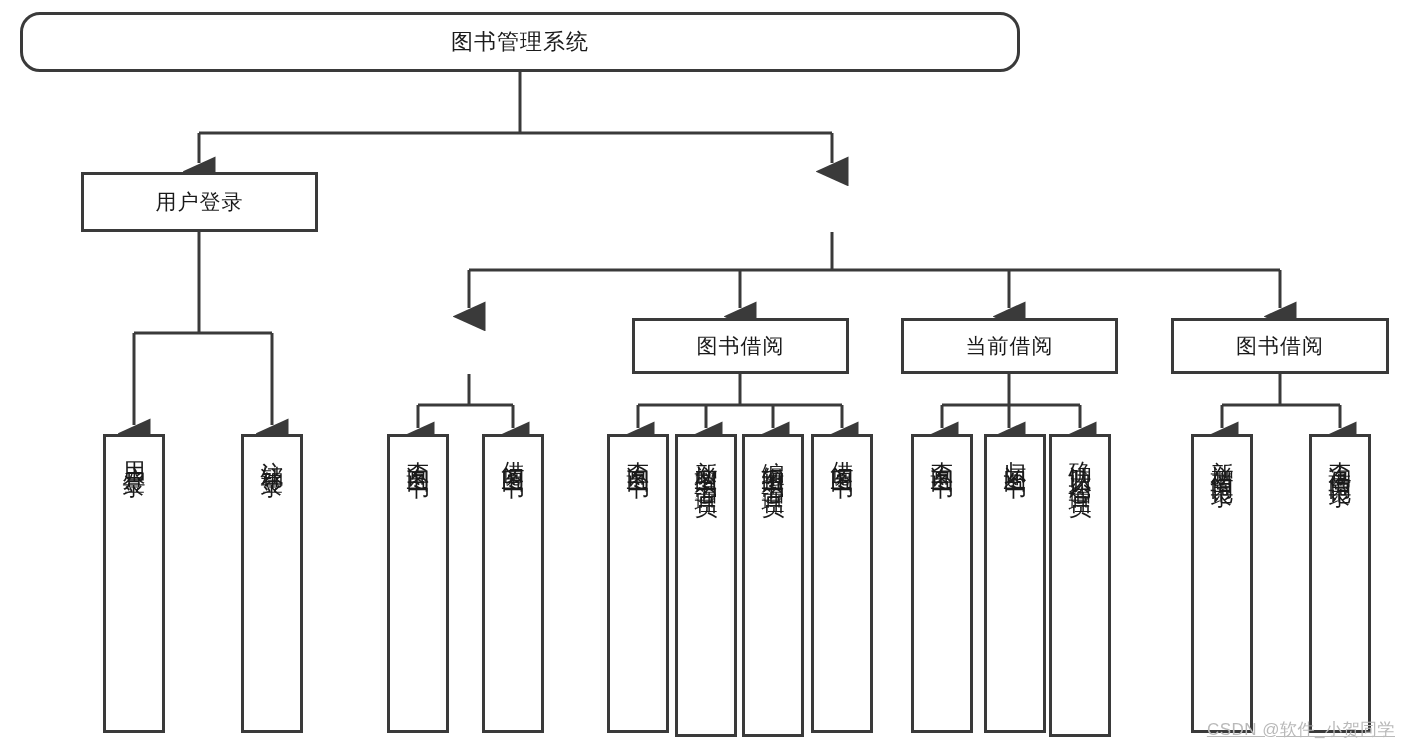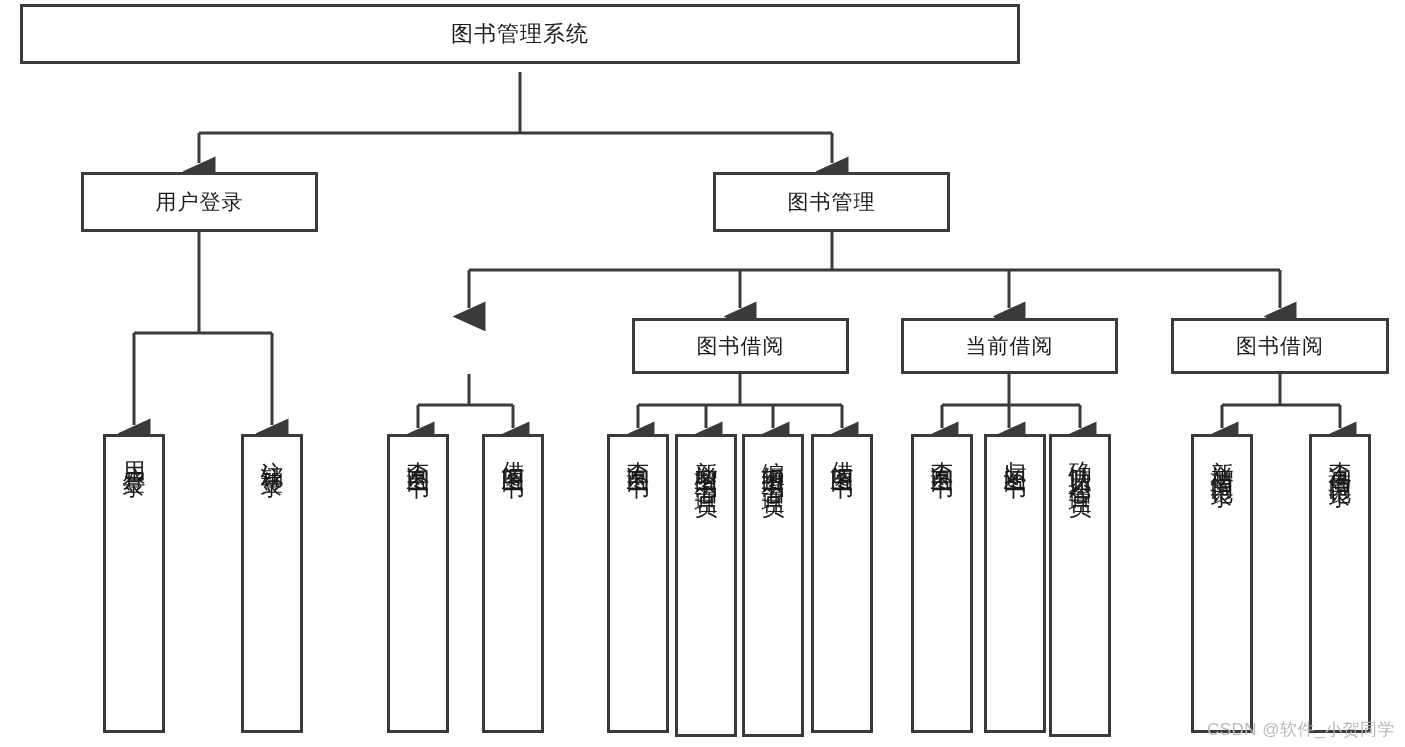--- a/index.html
+++ b/index.html
@@ -67,20 +67,21 @@
   }
   .watermark {
     position: absolute;
     right: 10px;
     bottom: 6px;
     font-size: 17px;
     color: #b9b9b9;
     white-space: nowrap;
     z-index: 3;
     letter-spacing: 0.5px;
+    text-decoration: underline;
   }
 </style>
 </head>
 <body>
 
 <div id="canvas">
 
   <svg id="edges" viewBox="0 0 1405 747" xmlns="http://www.w3.org/2000/svg">
     <defs>
       <marker id="arr" markerWidth="10" markerHeight="11" refX="2.2" refY="5.5" orient="auto" markerUnits="strokeWidth">
@@ -124,31 +125,28 @@
       <path d="M1009,405 L1009,428" marker-end="url(#arr)"></path>
       <path d="M1080,405 L1080,428" marker-end="url(#arr)"></path>
 
       <path d="M1280,374 L1280,405"></path>
       <path d="M1222,405 L1340,405"></path>
       <path d="M1222,405 L1222,428" marker-end="url(#arr)"></path>
       <path d="M1340,405 L1340,428" marker-end="url(#arr)"></path>
     </g>
   </svg>
 
-  <div class="node horiz root" style="left:20px; top:4px; width:1000px; height:60px;">
+  <div class="node horiz root" style="left:20px; top:12px; width:1000px; height:60px;border-radius:20px;">
     <span class="lbl">图书管理系统</span>
   </div>
 
   <div class="node horiz" style="left:81px; top:172px; width:237px; height:60px;">
     <span class="lbl">用户登录</span>
   </div>
 
-  <div class="node horiz" style="left:713px; top:172px; width:237px; height:60px;">
-    <span class="lbl">图书管理</span>
-  </div>
 
 
   <div class="node horiz" style="left:632px; top:318px; width:217px; height:56px;">
     <span class="lbl">图书借阅</span>
   </div>
 
   <div class="node horiz" style="left:901px; top:318px; width:217px; height:56px;">
     <span class="lbl">当前借阅</span>
   </div>
 

